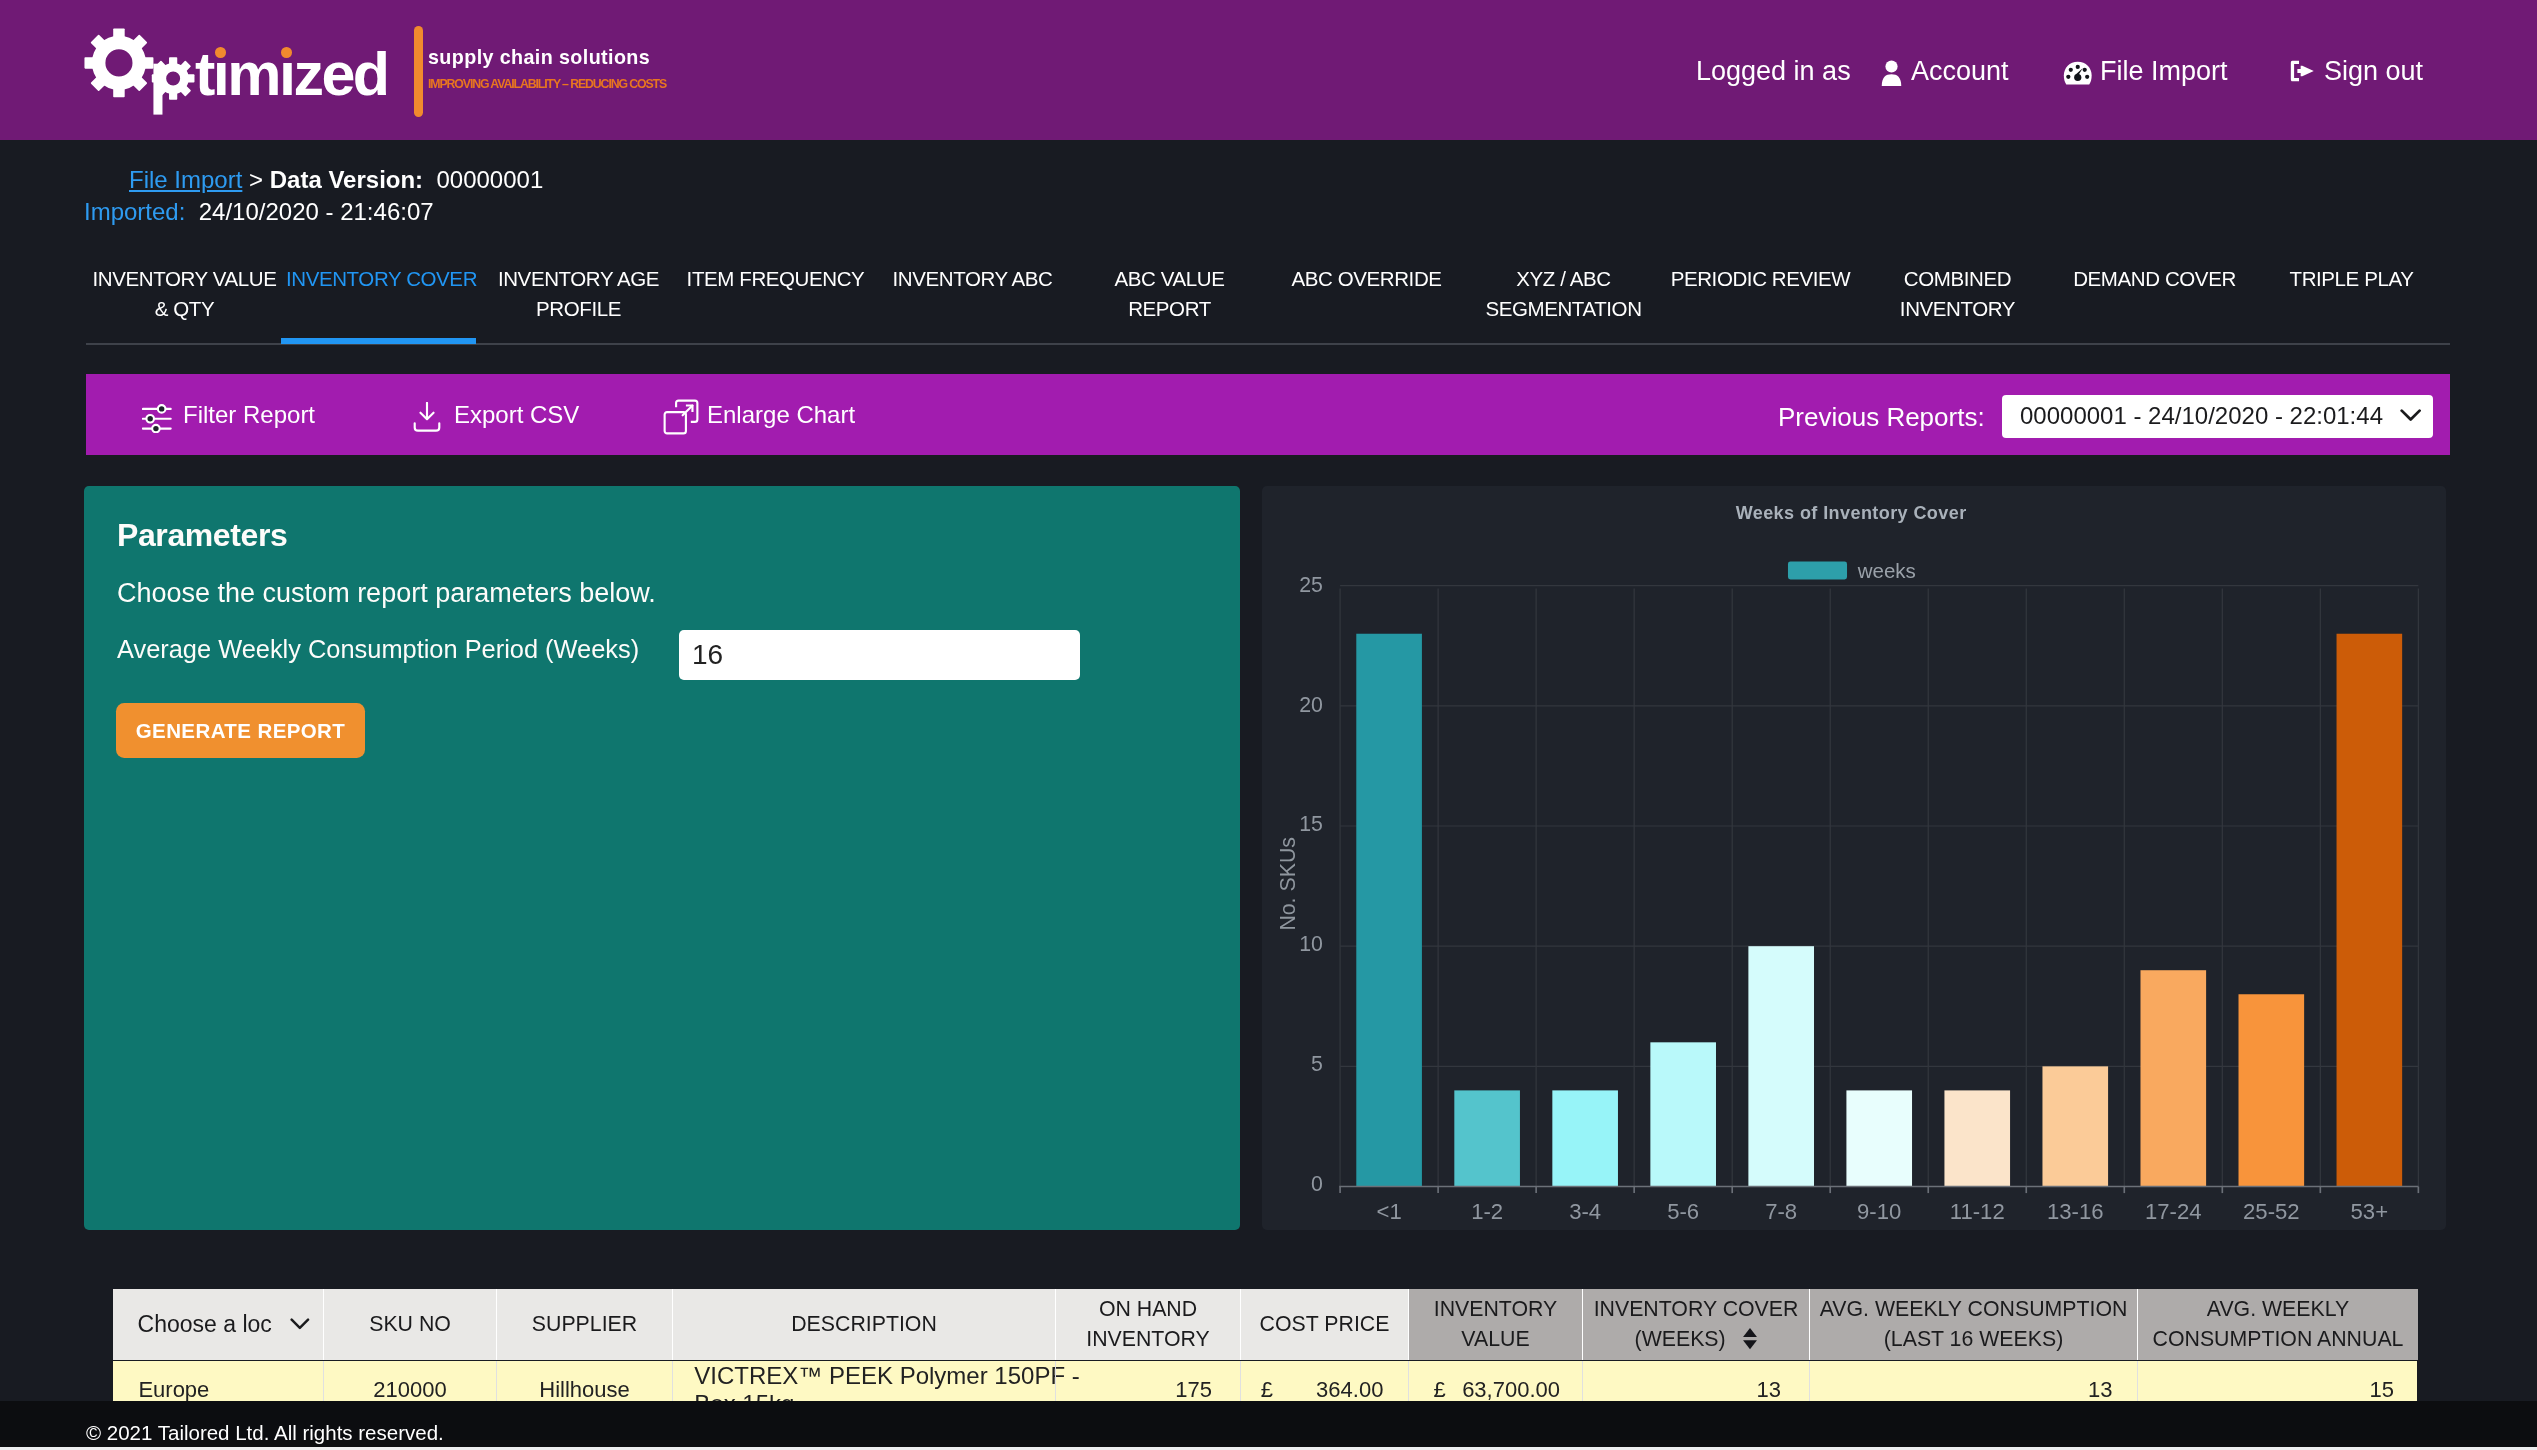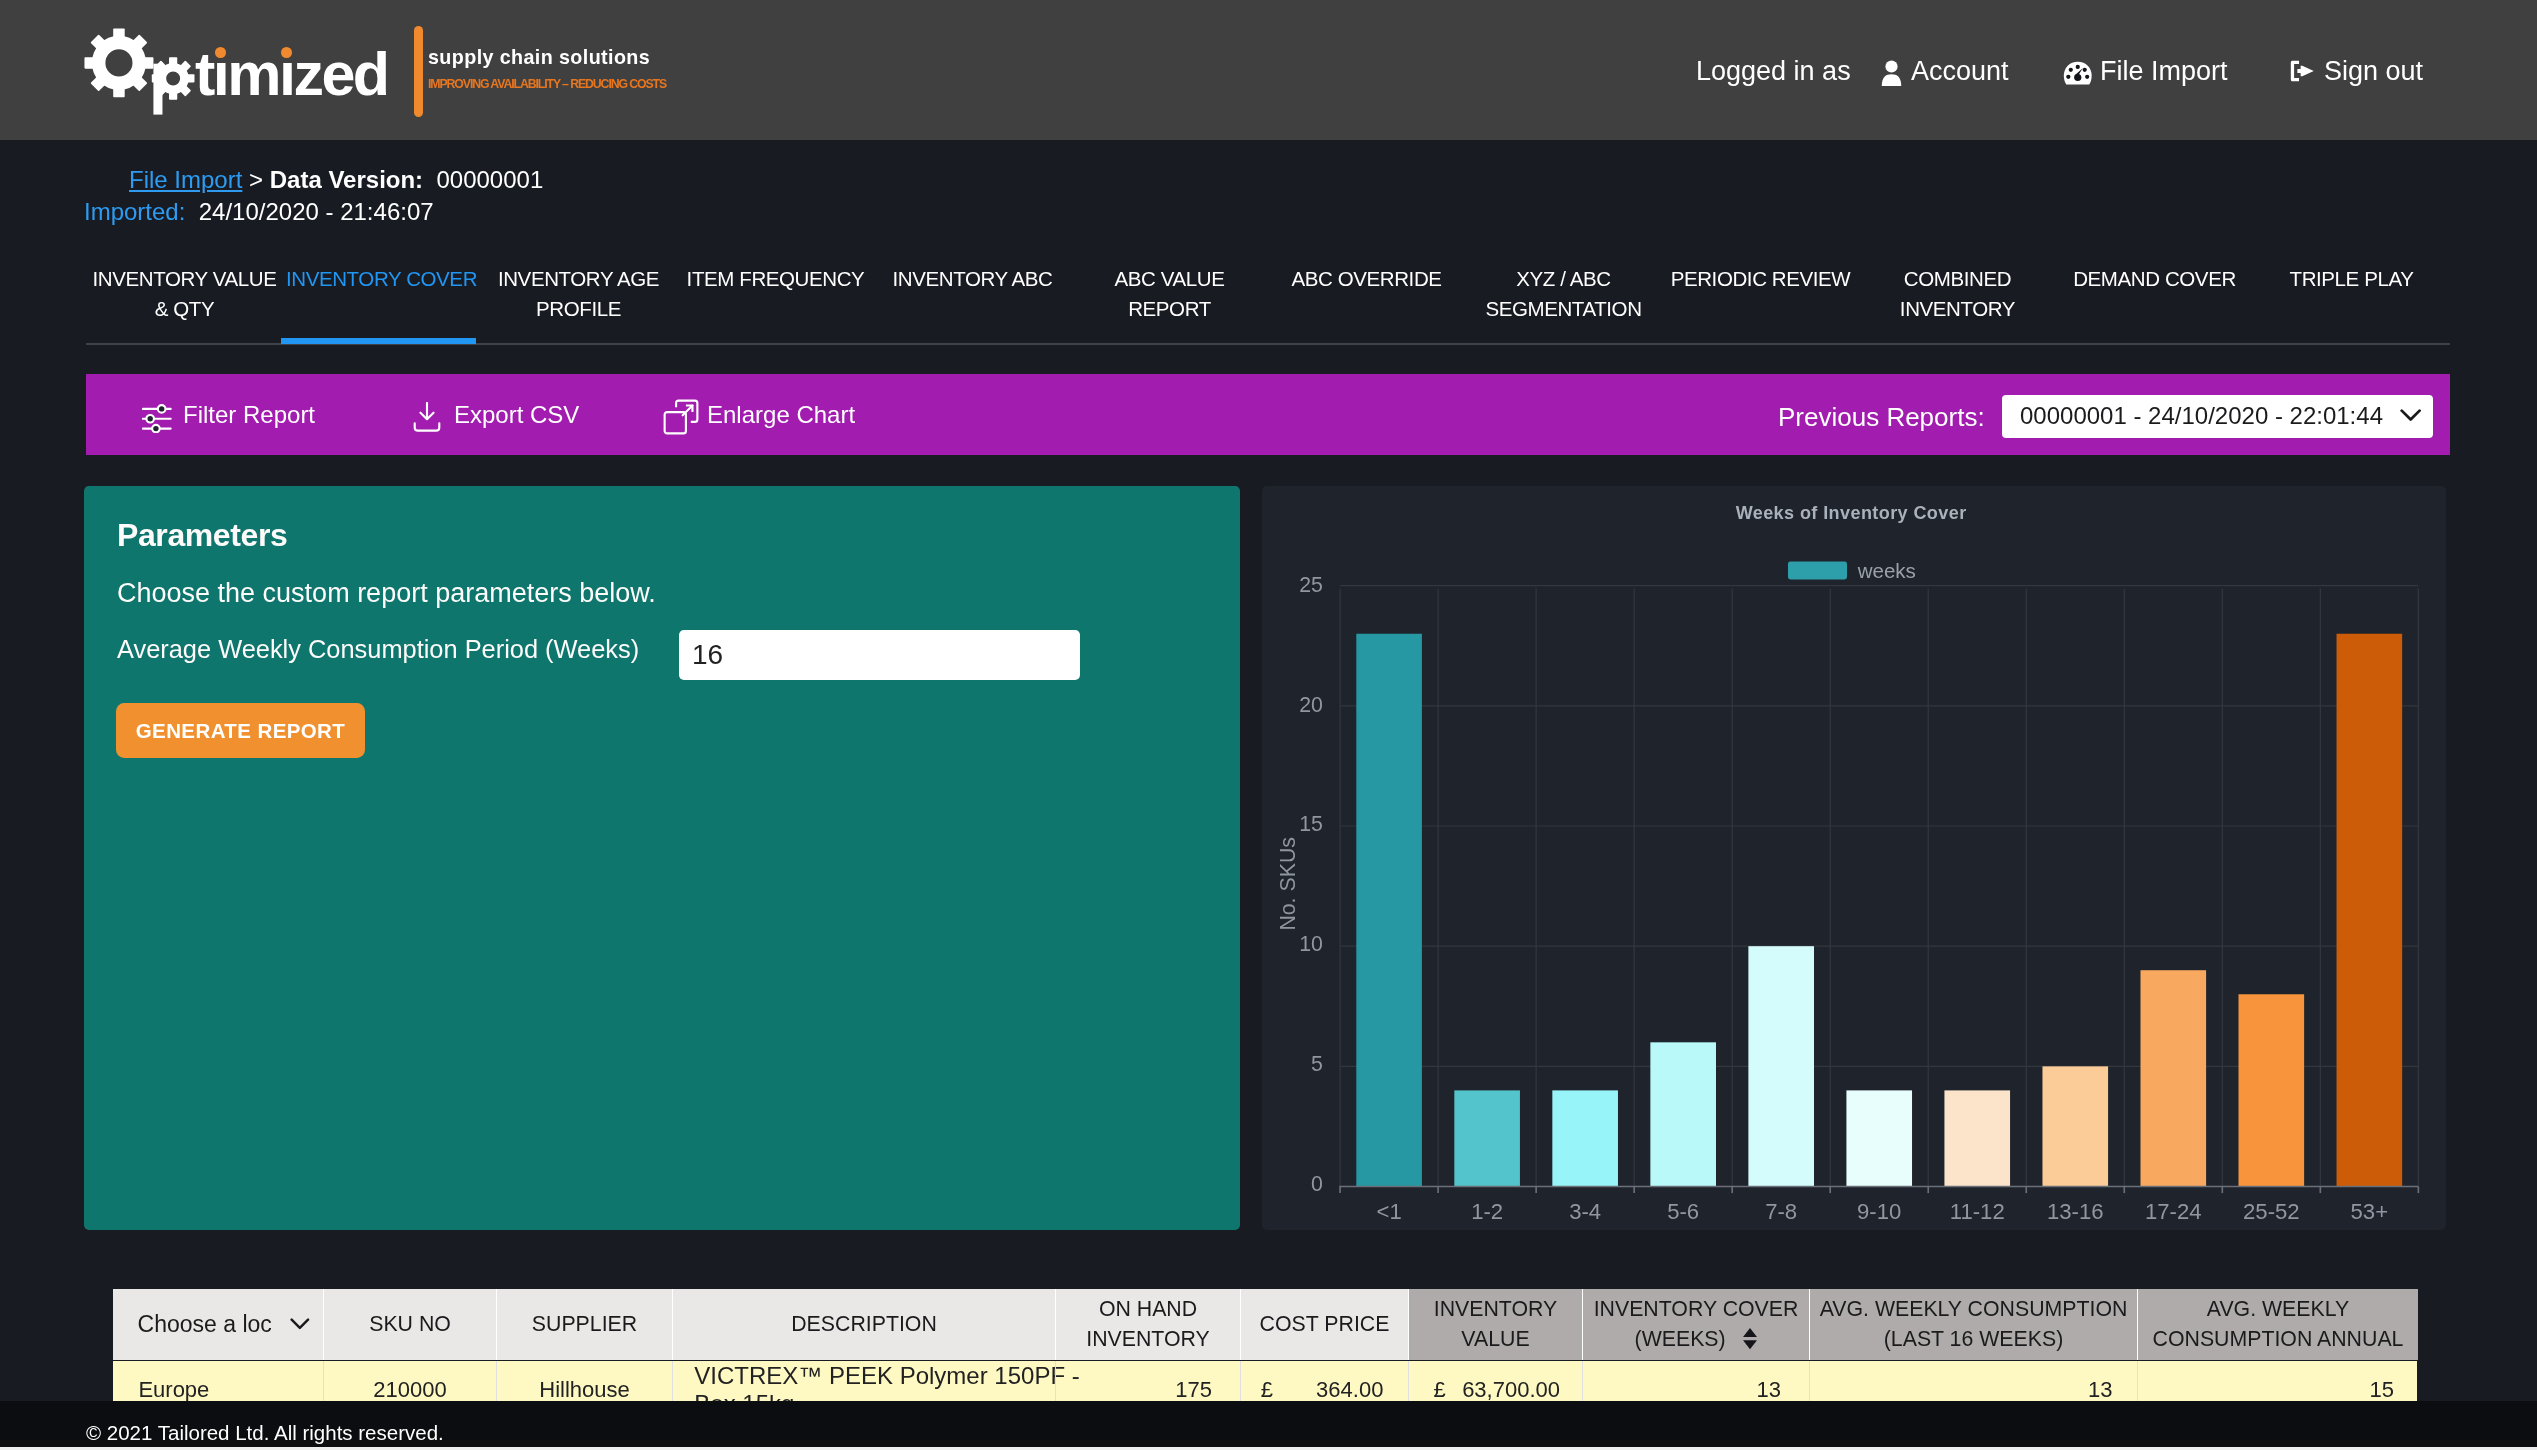--- a/index.html
+++ b/index.html
@@ -2,21 +2,21 @@
 <html style="font-size:13px"><head>
 <meta charset="utf-8">
 <style>
   * { margin:0; padding:0; box-sizing:border-box; }
   html,body { width:2538px; height:1451px; overflow:hidden; background:#181b22;
     font-family:"Liberation Sans", sans-serif; }
   #app { position:relative; width:2538px; height:1451px; background:#181b22; }
   .abs { position:absolute; }
 
   
-  .header { left:0; top:0; width:2538px; height:140px; background:#404040; }
+  .header { left:0; top:0; width:2538px; height:140px; background:#701a75; }
   .hitem { color:#ffffff; font-size:27px; }
 
   
   .bc1 { left:84px; top:166px; font-size:24px; color:#fff;margin-left:45px; }
   .bc1 a { color:#2e9bf1; text-decoration:underline; }
   .bc2 { left:84px; top:198px; font-size:24px; color:#fff; }
   .bc2 .lbl { color:#2e9bf1; }
 
   
   .tabs { left:86px; top:261px; width:2364px; display:flex; }

